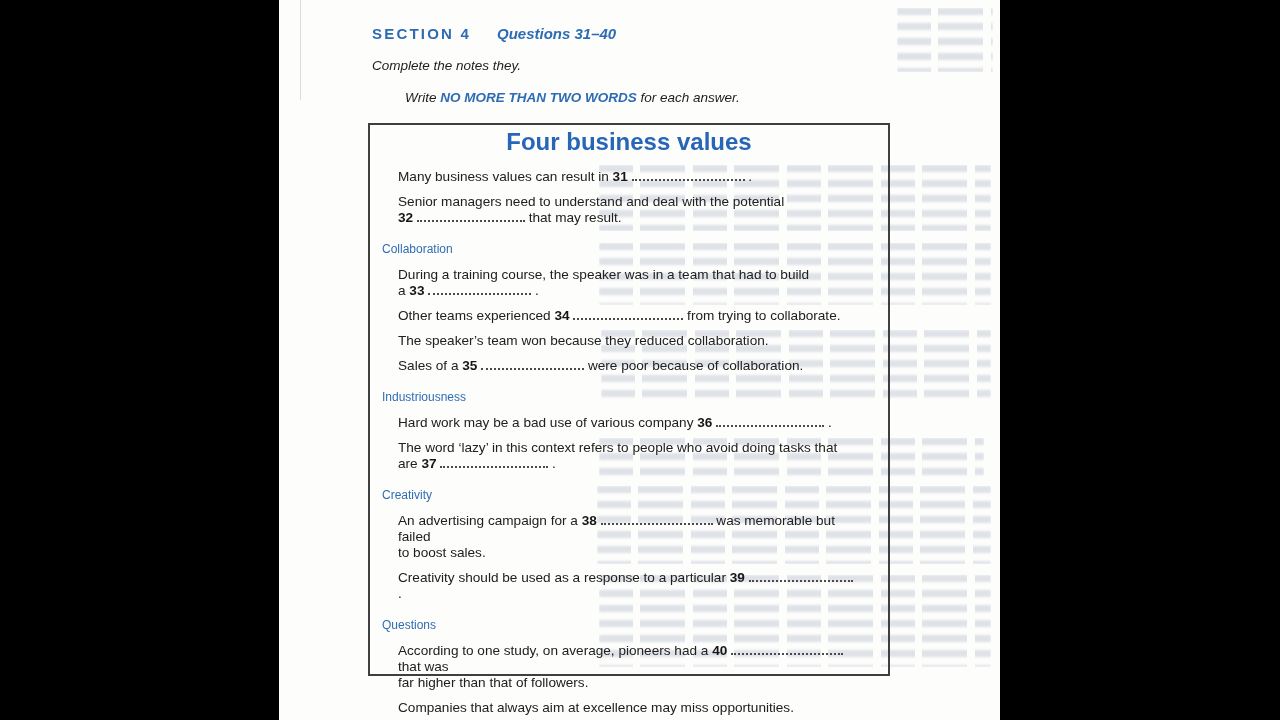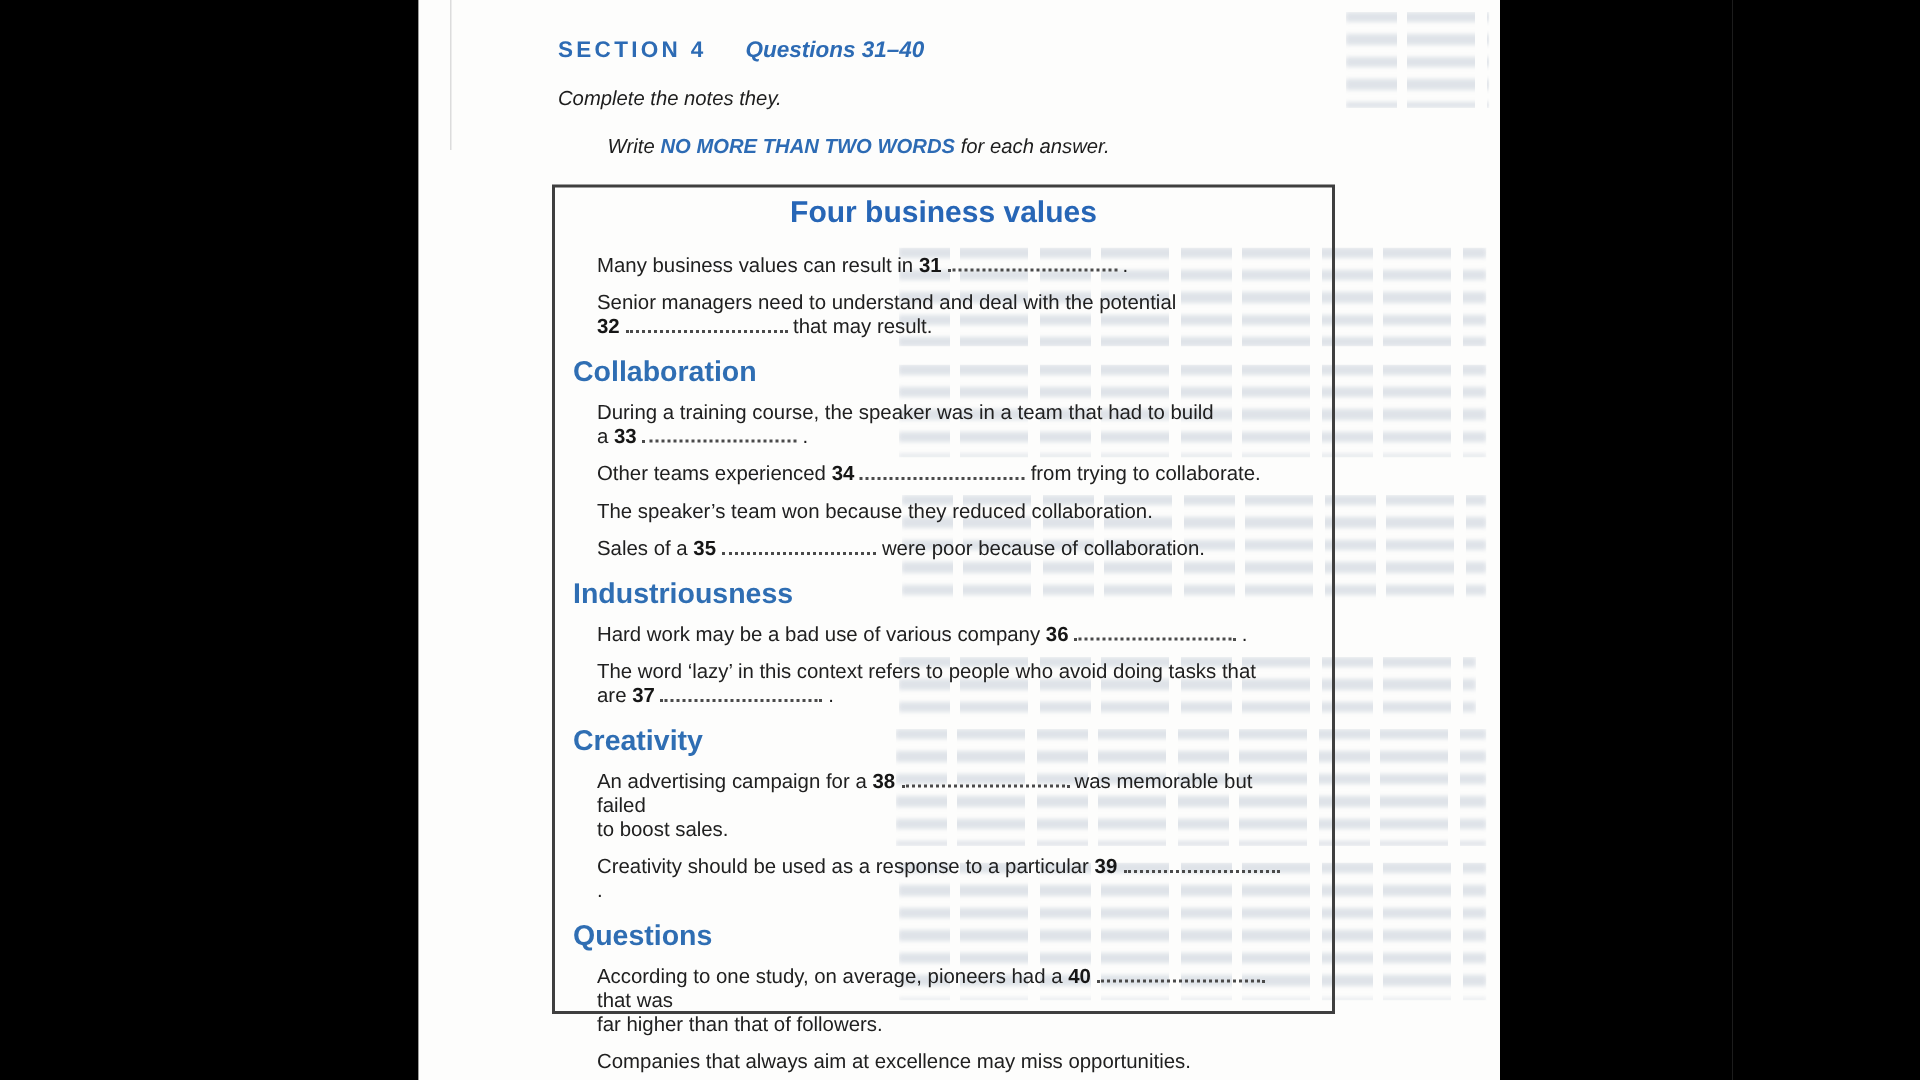--- a/index.html
+++ b/index.html
@@ -1,17 +1,17 @@
 <!DOCTYPE html>
 <html><head>
 <meta charset="utf-8">
 <style>
   html,body{margin:0;padding:0;}
   body{width:1280px;height:720px;background:#000;font-family:"Liberation Sans","DejaVu Sans",sans-serif;}
-  .frame{position:relative;width:1155px;height:720px;background:#737373;overflow:hidden;}
+  .frame{position:relative;width:1155px;height:720px;background:#1d4ed8;overflow:hidden;}
   .bar{position:absolute;top:0;height:720px;background:#000;}
   .bar-left{left:0;width:279px;}
   .bar-right{left:1000px;width:280px;}
   .page{position:absolute;left:279px;top:0;width:721px;height:720px;background:#fdfdfc;}
   .page-edge{position:absolute;left:21px;top:0;width:1px;height:100px;background:#dcdcdc;}
 
   
   .ghost{
     position:absolute;
     background-image:repeating-linear-gradient(180deg,
@@ -32,23 +32,23 @@
 
   .header-row{position:absolute;left:93px;top:25px;white-space:nowrap;}
   .sec{color:#2d6bb4;font-weight:700;font-size:15px;letter-spacing:2.2px;}
   .qrange{color:#2d6bb4;font-weight:700;font-style:italic;font-size:15px;margin-left:26px;}
   .instr1{position:absolute;left:93px;top:58px;font-style:italic;font-size:13.5px;color:#1d1d1d;}
   .instr2{position:absolute;left:93px;top:90px;font-style:italic;font-size:13.5px;color:#1d1d1d;white-space:nowrap;margin-left:33px;}
   .em-blue{color:#2d6bb4;font-weight:700;}
 
   .notes-box{position:absolute;left:89px;top:123px;width:522px;height:553px;
     border:2px solid #3f3f3f;box-sizing:border-box;padding:6px 12px 2px;background:transparent;}
-  .notes-title{text-align:center;font-size:20px;line-height:22px;font-weight:700;color:#2766b6;margin:0 0 16px;}
+  .notes-title{text-align:center;font-size:24px;line-height:22px;font-weight:700;color:#2766b6;margin:0 0 16px;}
   .note-p{margin:0 16px 9px;font-size:13.6px;line-height:16px;color:#202020;}
-  .note-h{margin:15px 0 10px;font-size:19px;line-height:16px;font-weight:700;color:#2f6eb3;}
+  .note-h{margin:15px 0 10px;font-size:12px;line-height:16px;font-weight:400;color:#2f6eb3;}
   .notes-body > :first-child{margin-top:0;}
   .qnum{font-weight:700;color:#161616;}
   .blank{display:inline-block;height:3px;border-bottom:2px dotted #4a4a4a;vertical-align:baseline;}
 </style>
 </head>
 <body>
 
 <div class="frame">
   <div class="bar bar-left"></div>
   <div class="bar bar-right"></div>

